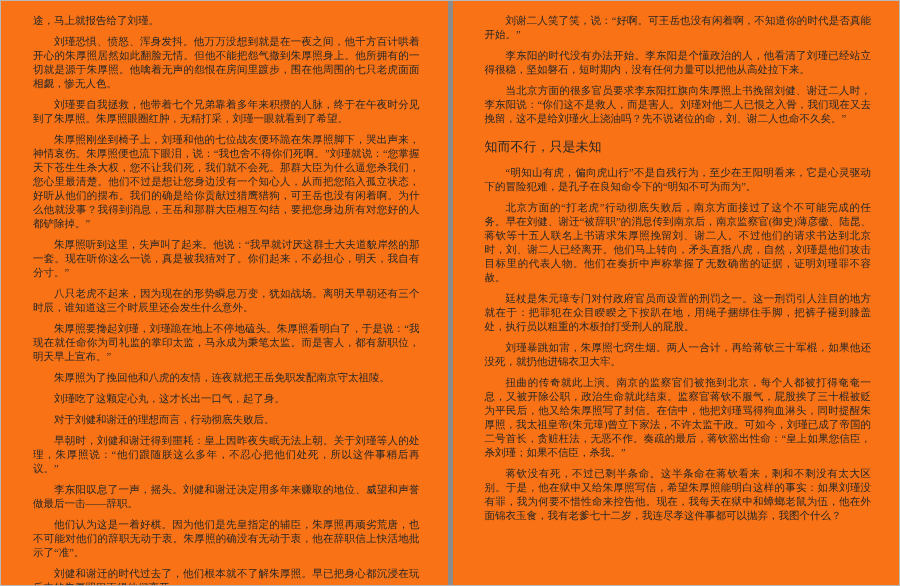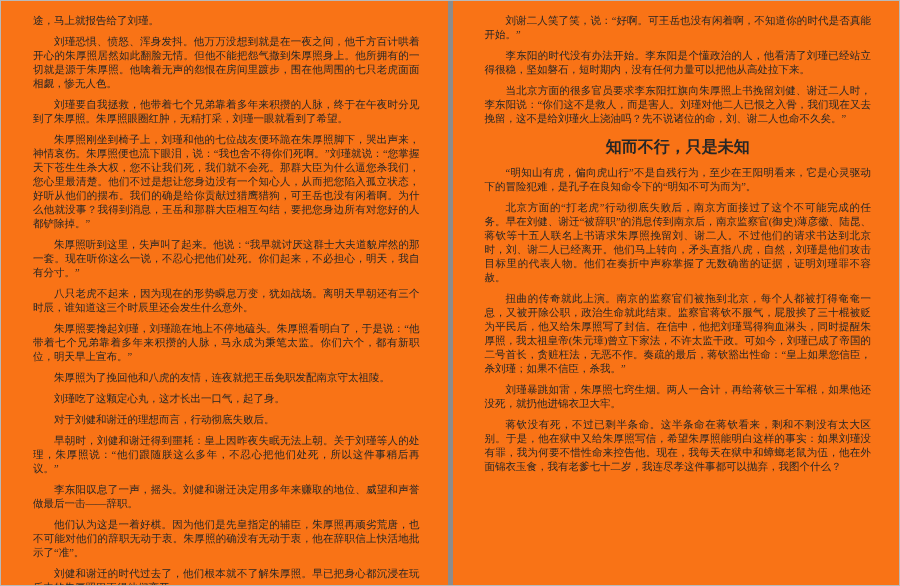--- a/index.html
+++ b/index.html
@@ -34,52 +34,53 @@
   .para, .heading {
     font-family: "Liberation Serif", "DejaVu Serif", serif;
     font-size: 10.5px;
     line-height: 14px;
     color: #262626;
     text-align: justify;
     margin: 0 0 7px 0;
   }
   .para.indent { text-indent: 21px; }
   .heading {
-    font-weight: bold;
-    font-size: 16px;
+    font-weight: normal;
+    font-size: 13px;
     line-height: 18px;
-    text-align: center;
+    text-align: left;
     margin: 12px 0 10px 0;
   }
 </style>
 </head>
 <body>
 
 <div class="reader">
   <div class="page">
       <div class="para">途，马上就报告给了刘瑾。</div>
       <div class="para indent">刘瑾恐惧、愤怒、浑身发抖。他万万没想到就是在一夜之间，他千方百计哄着开心的朱厚照居然如此翻脸无情。但他不能把怨气撒到朱厚照身上。他所拥有的一切就是源于朱厚照。他噙着无声的怨恨在房间里踱步，围在他周围的七只老虎面面相觑，惨无人色。</div>
       <div class="para indent">刘瑾要自我拯救，他带着七个兄弟靠着多年来积攒的人脉，终于在午夜时分见到了朱厚照。朱厚照眼圈红肿，无精打采，刘瑾一眼就看到了希望。</div>
       <div class="para indent">朱厚照刚坐到椅子上，刘瑾和他的七位战友便环跪在朱厚照脚下，哭出声来，神情哀伤。朱厚照便也流下眼泪，说：“我也舍不得你们死啊。”刘瑾就说：“您掌握天下苍生生杀大权，您不让我们死，我们就不会死。那群大臣为什么逼您杀我们，您心里最清楚。他们不过是想让您身边没有一个知心人，从而把您陷入孤立状态，好听从他们的摆布。我们的确是给你贡献过猎鹰猎狗，可王岳也没有闲着啊。为什么他就没事？我得到消息，王岳和那群大臣相互勾结，要把您身边所有对您好的人都铲除掉。”</div>
-      <div class="para indent">朱厚照听到这里，失声叫了起来。他说：“我早就讨厌这群士大夫道貌岸然的那一套。现在听你这么一说，不忍心把他们处死。你们起来，不必担心，明天，我自有分寸。”</div>
+      <div class="para indent">朱厚照听到这里，失声叫了起来。他说：“我早就讨厌这群士大夫道貌岸然的那一套。现在听你这么一说，真是被我猜对了。你们起来，不必担心，明天，我自有分寸。”</div>
       <div class="para indent">八只老虎不起来，因为现在的形势瞬息万变，犹如战场。离明天早朝还有三个时辰，谁知道这三个时辰里还会发生什么意外。</div>
-      <div class="para indent">朱厚照要搀起刘瑾，刘瑾跪在地上不停地磕头。朱厚照看明白了，于是说：“他带着七个兄弟靠着多年来积攒的人脉，马永成为秉笔太监。你们六个，都有新职位，明天早上宣布。”</div>
+      <div class="para indent">朱厚照要搀起刘瑾，刘瑾跪在地上不停地磕头。朱厚照看明白了，于是说：“我现在就任命你为司礼监的掌印太监，马永成为秉笔太监。而是害人，都有新职位，明天早上宣布。”</div>
       <div class="para indent">朱厚照为了挽回他和八虎的友情，连夜就把王岳免职发配南京守太祖陵。</div>
       <div class="para indent">刘瑾吃了这颗定心丸，这才长出一口气，起了身。</div>
       <div class="para indent">对于刘健和谢迁的理想而言，行动彻底失败后。</div>
       <div class="para indent">早朝时，刘健和谢迁得到噩耗：皇上因昨夜失眠无法上朝。关于刘瑾等人的处理，朱厚照说：“他们跟随朕这么多年，不忍心把他们处死，所以这件事稍后再议。”</div>
       <div class="para indent">李东阳叹息了一声，摇头。刘健和谢迁决定用多年来赚取的地位、威望和声誉做最后一击——辞职。</div>
       <div class="para indent">他们认为这是一着好棋。因为他们是先皇指定的辅臣，朱厚照再顽劣荒唐，也不可能对他们的辞职无动于衷。朱厚照的确没有无动于衷，他在辞职信上快活地批示了“准”。</div>
       <div class="para indent">刘健和谢迁的时代过去了，他们根本就不了解朱厚照。早已把身心都沉浸在玩乐中的朱厚照巴不得他们离开。</div>
     </div>
   <div class="page-divider"></div>
   <div class="page">
       <div class="para indent">刘谢二人笑了笑，说：“好啊。可王岳也没有闲着啊，不知道你的时代是否真能开始。”</div>
       <div class="para indent">李东阳的时代没有办法开始。李东阳是个懂政治的人，他看清了刘瑾已经站立得很稳，坚如磐石，短时期内，没有任何力量可以把他从高处拉下来。</div>
       <div class="para indent">当北京方面的很多官员要求李东阳扛旗向朱厚照上书挽留刘健、谢迁二人时，李东阳说：“你们这不是救人，而是害人。刘瑾对他二人已恨之入骨，我们现在又去挽留，这不是给刘瑾火上浇油吗？先不说诸位的命，刘、谢二人也命不久矣。”</div>
       <div class="heading">知而不行，只是未知</div>
       <div class="para indent">“明知山有虎，偏向虎山行”不是自残行为，至少在王阳明看来，它是心灵驱动下的冒险犯难，是孔子在良知命令下的“明知不可为而为”。</div>
       <div class="para indent">北京方面的“打老虎”行动彻底失败后，南京方面接过了这个不可能完成的任务。早在刘健、谢迁“被辞职”的消息传到南京后，南京监察官(御史)薄彦徽、陆昆、蒋钦等十五人联名上书请求朱厚照挽留刘、谢二人。不过他们的请求书达到北京时，刘、谢二人已经离开。他们马上转向，矛头直指八虎，自然，刘瑾是他们攻击目标里的代表人物。他们在奏折中声称掌握了无数确凿的证据，证明刘瑾罪不容赦。</div>
+      <div class="para indent">廷杖是朱元璋专门对付政府官员而设置的刑罚之一。这一刑罚引人注目的地方就在于：把罪犯在众目睽睽之下按趴在地，用绳子捆绑住手脚，把裤子褪到膝盖处，执行员以粗重的木板拍打受刑人的屁股。</div>
+      <div class="para indent">刘瑾暴跳如雷，朱厚照七窍生烟。两人一合计，再给蒋钦三十军棍，如果他还没死，就扔他进锦衣卫大牢。</div>
       <div class="para indent">扭曲的传奇就此上演。南京的监察官们被拖到北京，每个人都被打得奄奄一息，又被开除公职，政治生命就此结束。监察官蒋钦不服气，屁股挨了三十棍被贬为平民后，他又给朱厚照写了封信。在信中，他把刘瑾骂得狗血淋头，同时提醒朱厚照，我太祖皇帝(朱元璋)曾立下家法，不许太监干政。可如今，刘瑾已成了帝国的二号首长，贪赃枉法，无恶不作。奏疏的最后，蒋钦豁出性命：“皇上如果您信臣，杀刘瑾；如果不信臣，杀我。”</div>
-      <div class="para indent">刘瑾暴跳如雷，朱厚照七窍生烟。两人一合计，再给蒋钦三十军棍，如果他还没死，就扔他进锦衣卫大牢。</div>
       <div class="para indent">蒋钦没有死，不过已剩半条命。这半条命在蒋钦看来，剩和不剩没有太大区别。于是，他在狱中又给朱厚照写信，希望朱厚照能明白这样的事实：如果刘瑾没有罪，我为何要不惜性命来控告他。现在，我每天在狱中和蟑螂老鼠为伍，他在外面锦衣玉食，我有老爹七十二岁，我连尽孝这件事都可以抛弃，我图个什么？</div>
     </div>
 </div>
 
 </body></html>

